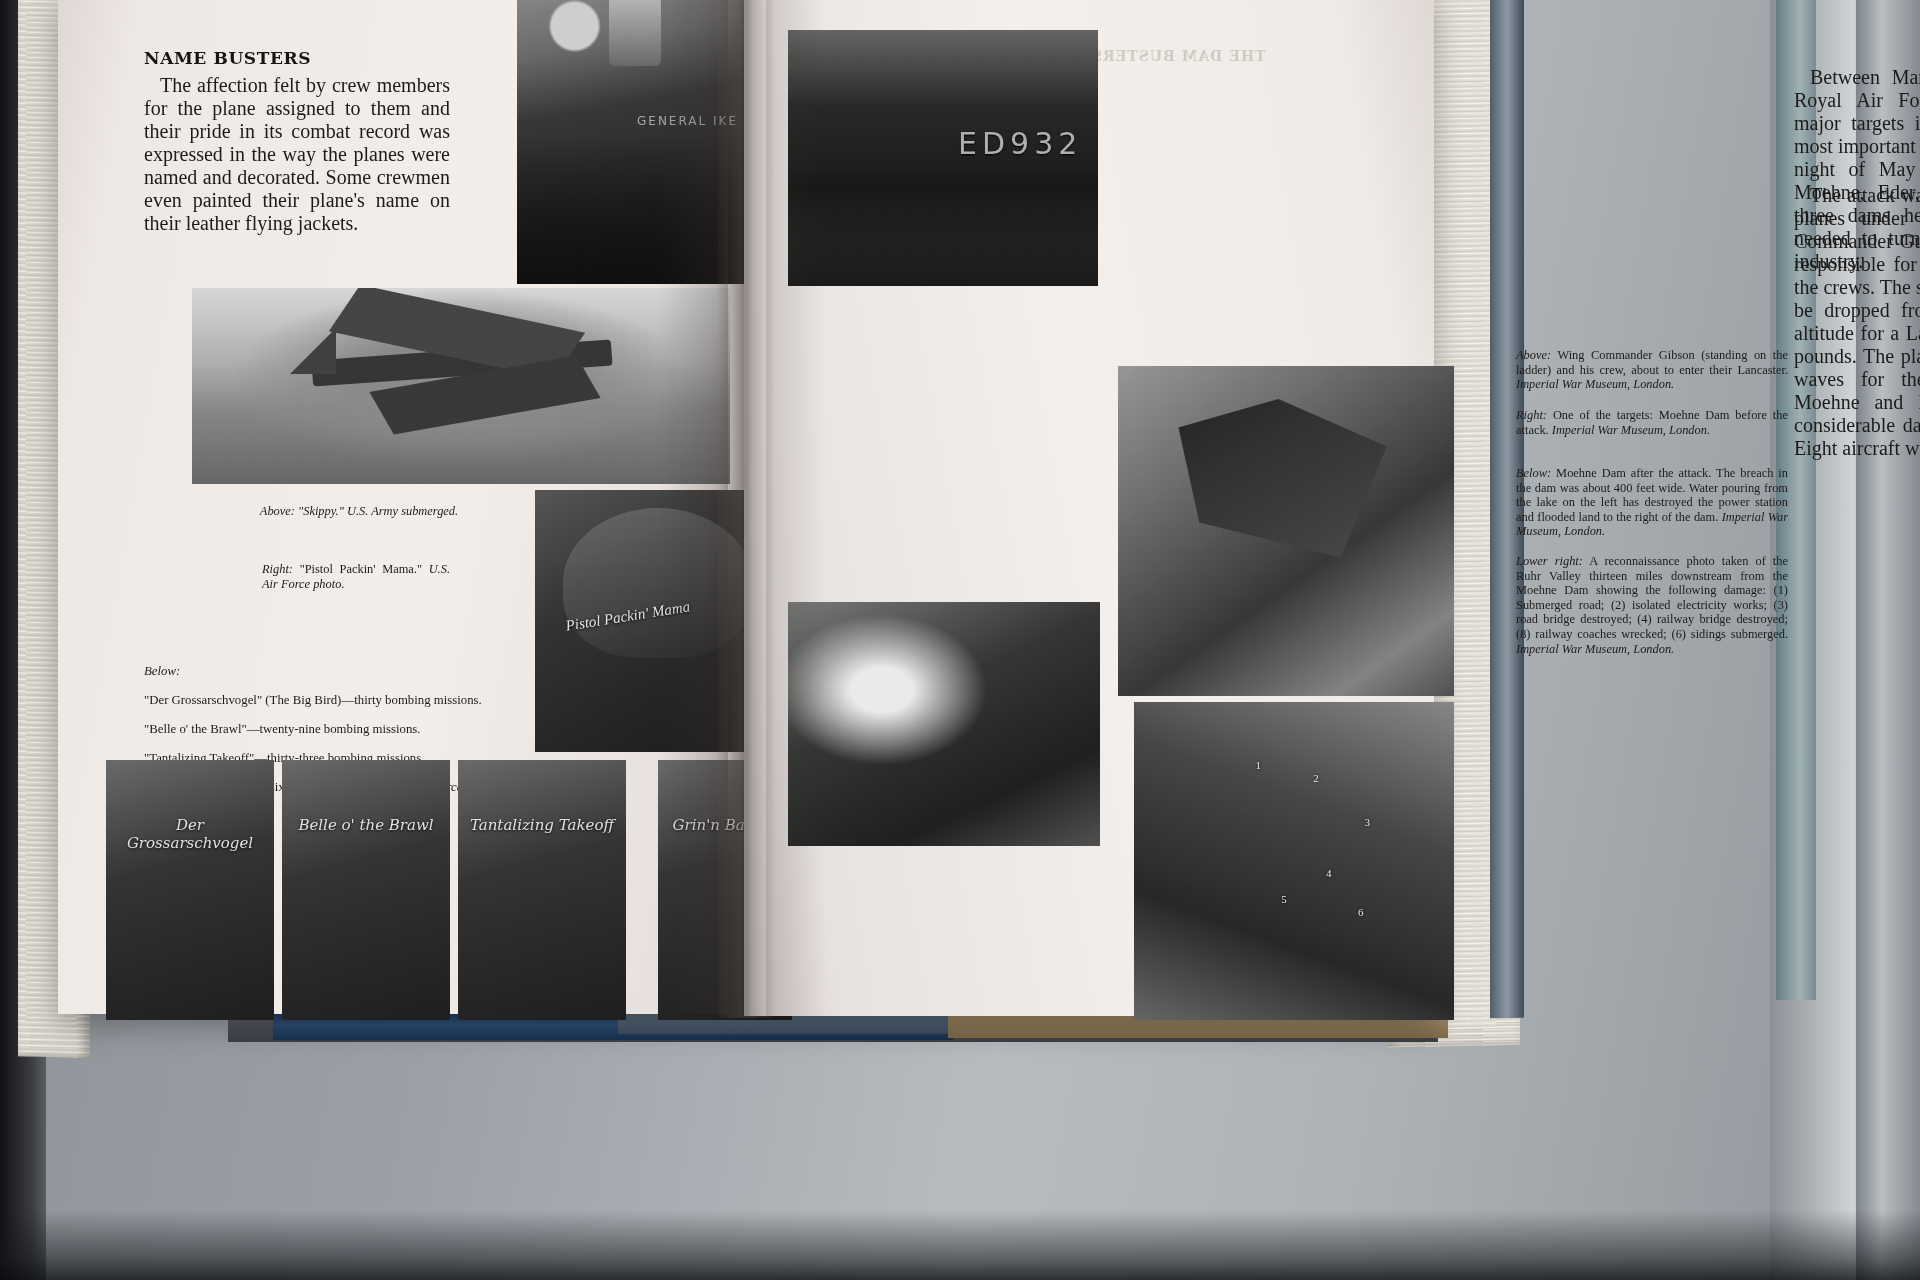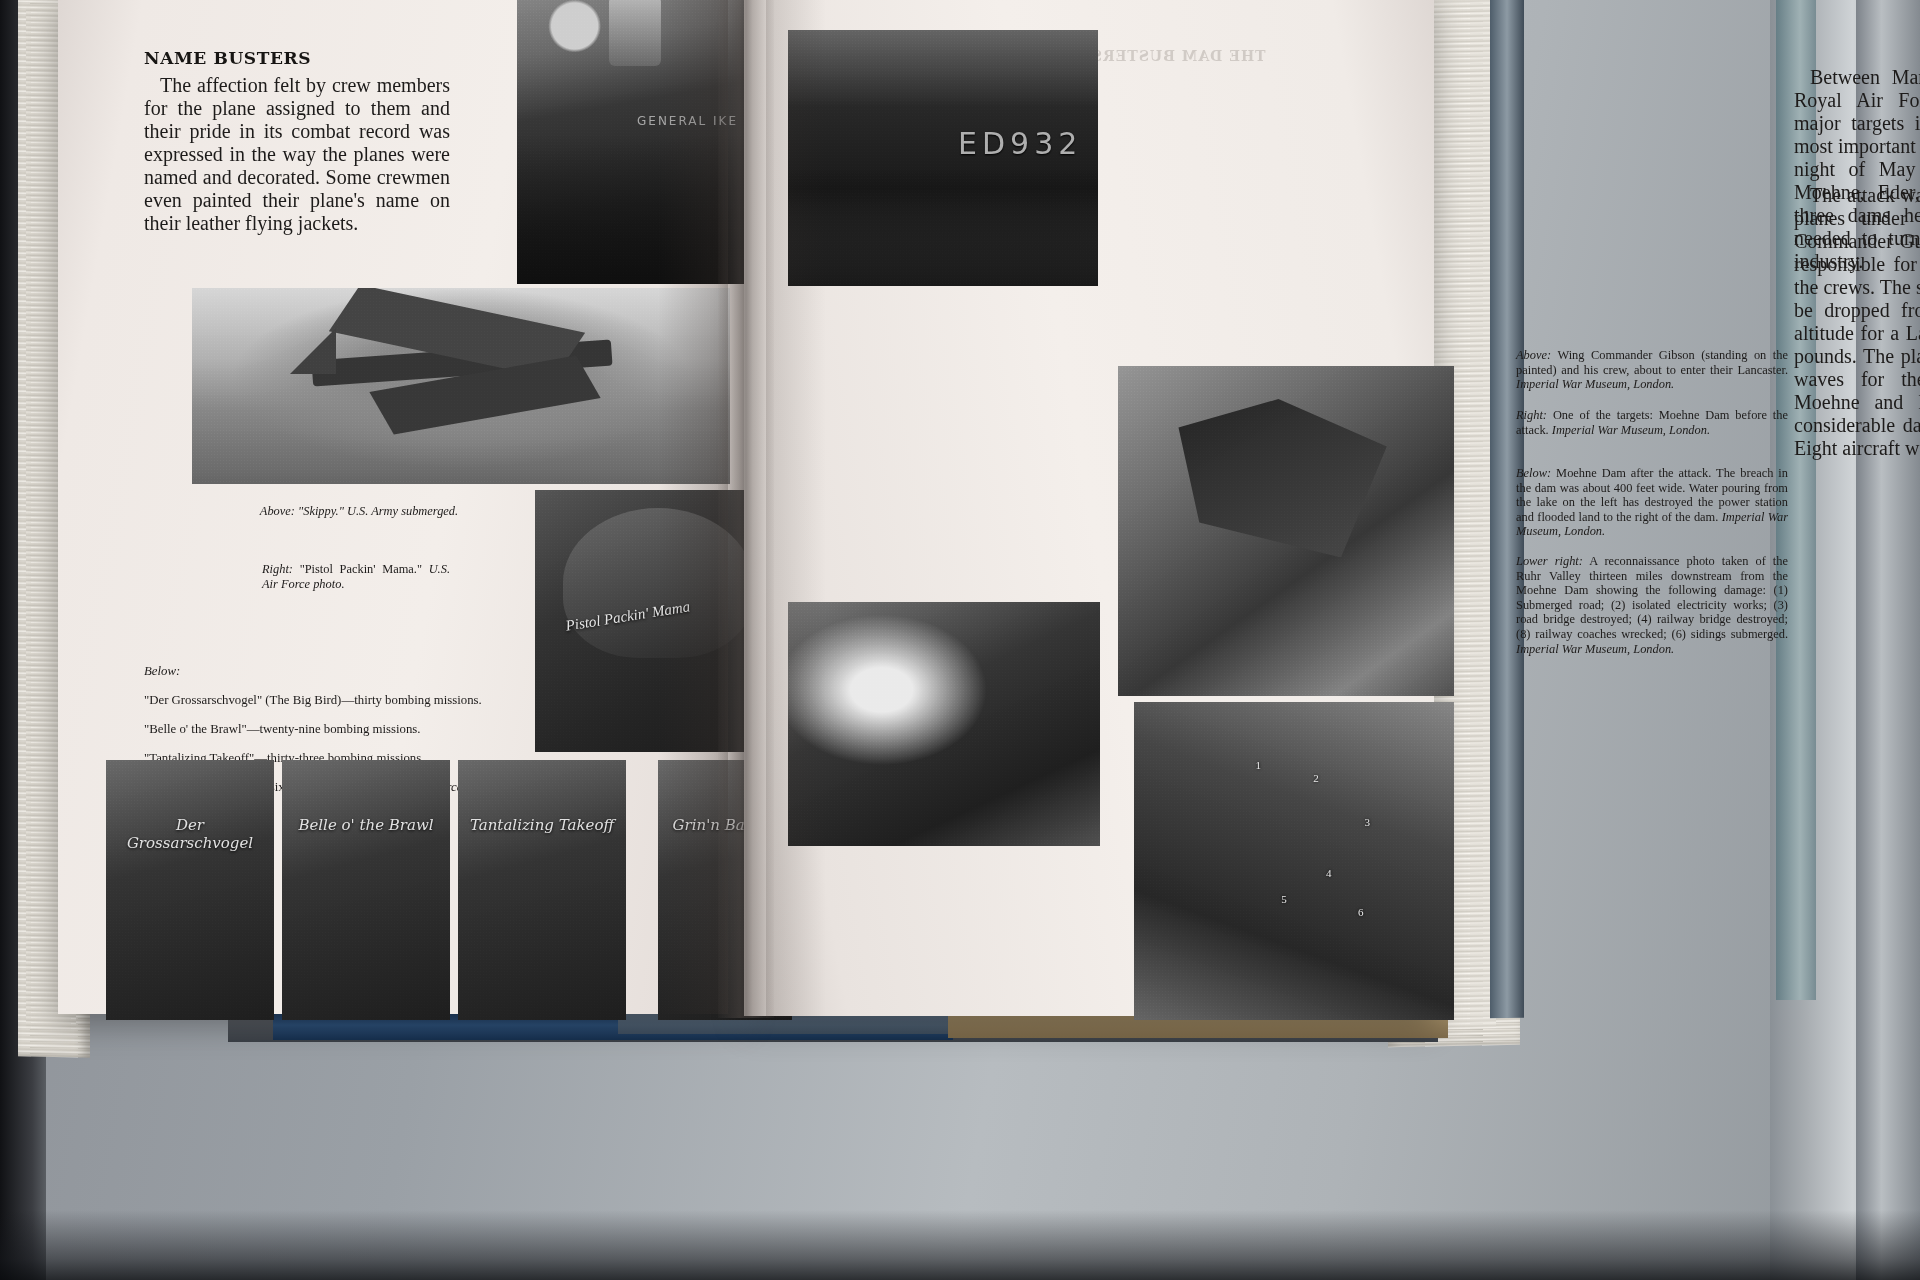--- a/index.html
+++ b/index.html
@@ -241,21 +241,21 @@
       <div class="page pg-right">
 
         <h1 class="head head-right" style="position:absolute;right:0;top:0;width:340px;">THE DAM BUSTERS</h1>
 
         <p class="body" style="position:absolute;right:0;top:28px;width:332px;">Between March and July, 1943, the Royal Air Force attacked twenty-six major targets in the Ruhr. One of the most important of these took place on the night of May 16—the attack on the Moehne, Eder, and Sorpe dams. The three dams held back tons of water needed to turn the wheels of German industry.</p>
 
         <p class="body" style="position:absolute;right:0;top:146px;width:332px;">The attack was carried out by nineteen planes under the direction of Wing Commander Guy Gibson, who had been responsible for the intensive training of the crews. The special bombs used had to be dropped from 60 feet, a very low altitude for a Lancaster weighing 63,000 pounds. The planes, organized into three waves for the attack, breached the Moehne and Eder dams and caused considerable damage to the Sorpe Dam. Eight aircraft were lost in the operation.</p>
 
         <p class="cap" style="position:absolute;left:0;top:310px;width:272px;">
           <em class="lead">Above:</em>
-          <span>Wing Commander Gibson (standing on the painted) and his crew, about to enter their Lancaster.</span>
+          <span>Wing Commander Gibson (standing on the ladder) and his crew, about to enter their Lancaster.</span>
           <em>Imperial War Museum, London.</em>
         </p>
 
         <p class="cap" style="position:absolute;left:0;top:370px;width:272px;">
           <em class="lead">Right:</em>
           <span>One of the targets: Moehne Dam before the attack.</span>
           <em>Imperial War Museum, London.</em>
         </p>
 
         <p class="cap" style="position:absolute;left:0;top:428px;width:272px;">

